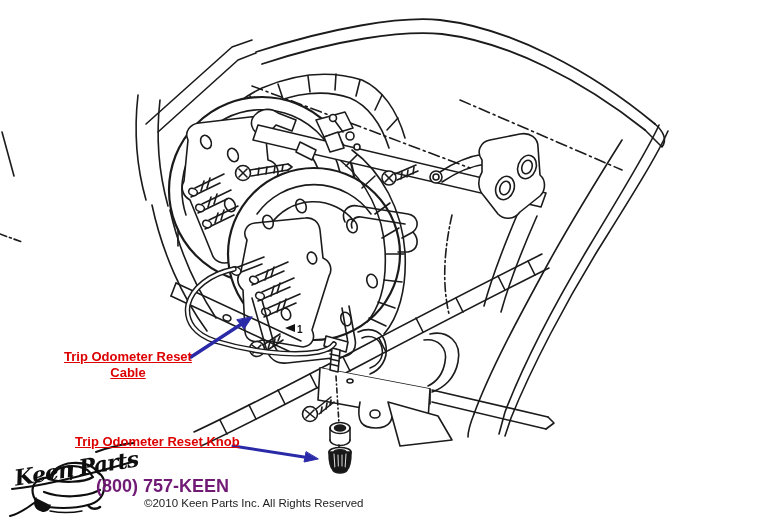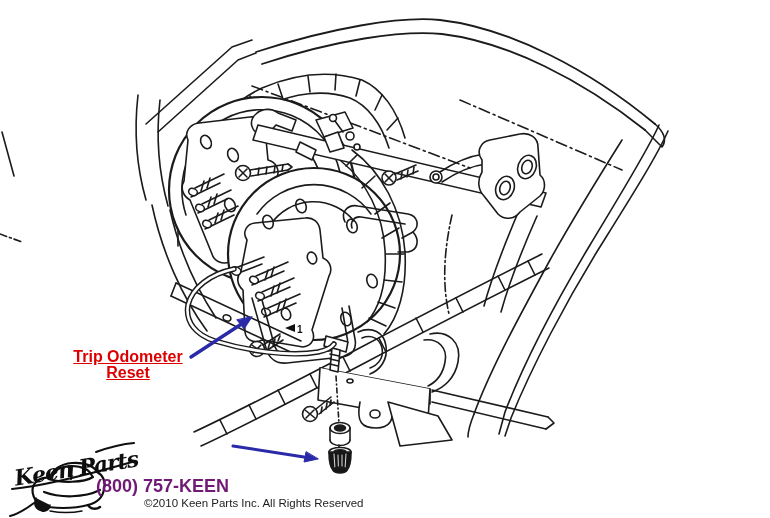--- a/index.html
+++ b/index.html
@@ -1,19 +1,19 @@
 <!DOCTYPE html>
 <html><head>
 <meta charset="utf-8">
 <style>
   html,body{margin:0;padding:0;background:#fff;}
   .stage{position:relative;width:770px;height:518px;background:#fff;overflow:hidden;
          font-family:"Liberation Sans",sans-serif;}
   .stage svg{position:absolute;left:0;top:0;}
-  .part-label{position:absolute;color:#dd0000;font-weight:bold;font-size:16px;
+  .part-label{position:absolute;color:#dd0000;font-weight:bold;font-size:13px;
               text-decoration:underline;cursor:pointer;line-height:16px;}
   #label-cable{left:58px;top:349px;width:140px;text-align:center;}
   #label-knob{left:75px;top:434px;white-space:nowrap;}
   .phone{position:absolute;left:96px;top:476px;font-size:18px;font-weight:bold;
          color:#701a75;white-space:nowrap;}
   .copyright{position:absolute;left:96px;top:497px;font-size:11.5px;color:#1d1d1d;
              white-space:nowrap;padding-left:48px;}
 </style>
 </head>
 <body>
@@ -327,18 +327,20 @@
         <path d="M88 505 C90 509,96 510,100 507" stroke-width="2.5"></path>
         <path d="M34 503 C26 509,18 514,10 516" stroke-width="2"></path>
         <path d="M50 511 C60 513,72 513,82 511" stroke-width="1.5"></path>
       </g>
     </g>
   </g>
 </svg>
 
 <div class="part-label" id="label-cable">
   <div>Trip Odometer Reset</div>
+  <div>Cable</div>
 </div>
+<div class="part-label" id="label-knob">Trip Odometer Reset Knob</div>
 
 <div class="phone">(800) 757-KEEN</div>
 <div class="copyright">©2010 Keen Parts Inc. All Rights Reserved</div>
 
 </div>
 
 </body></html>

